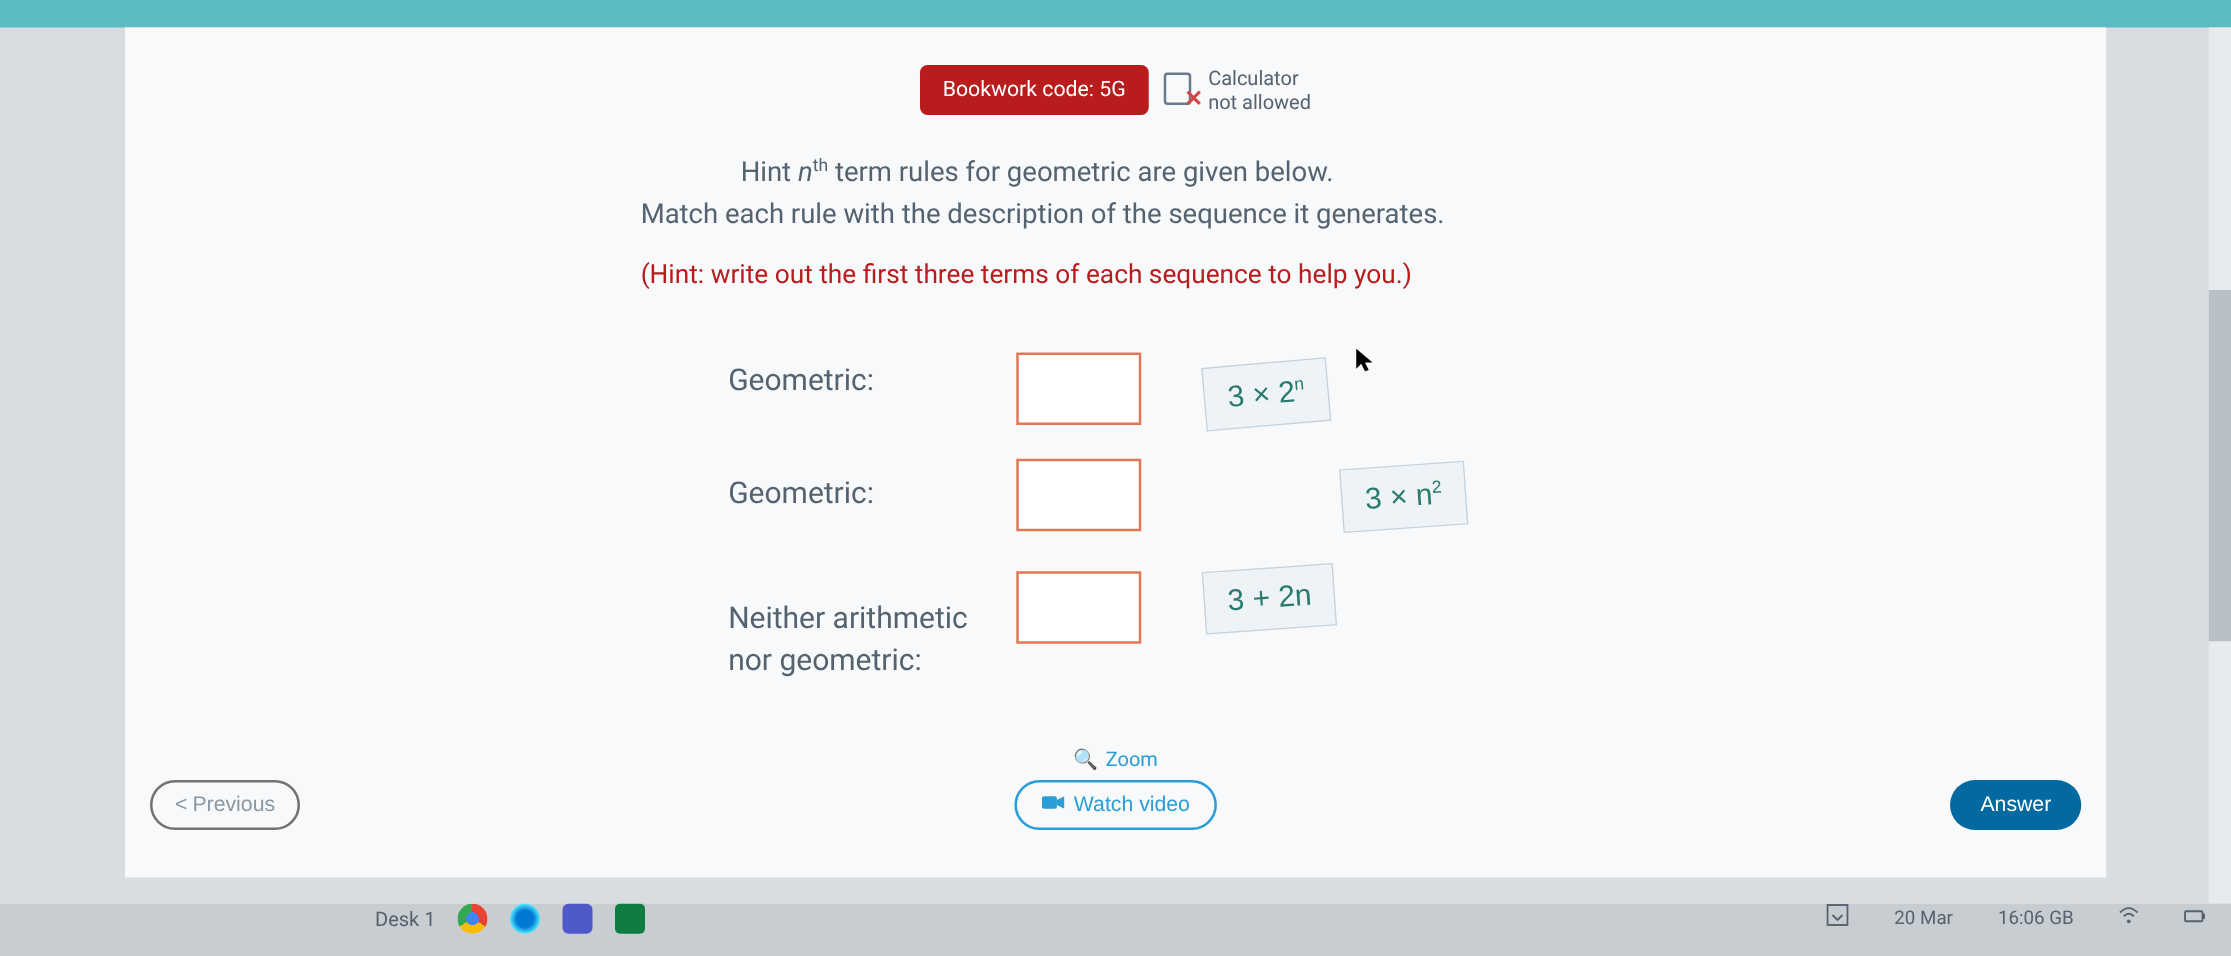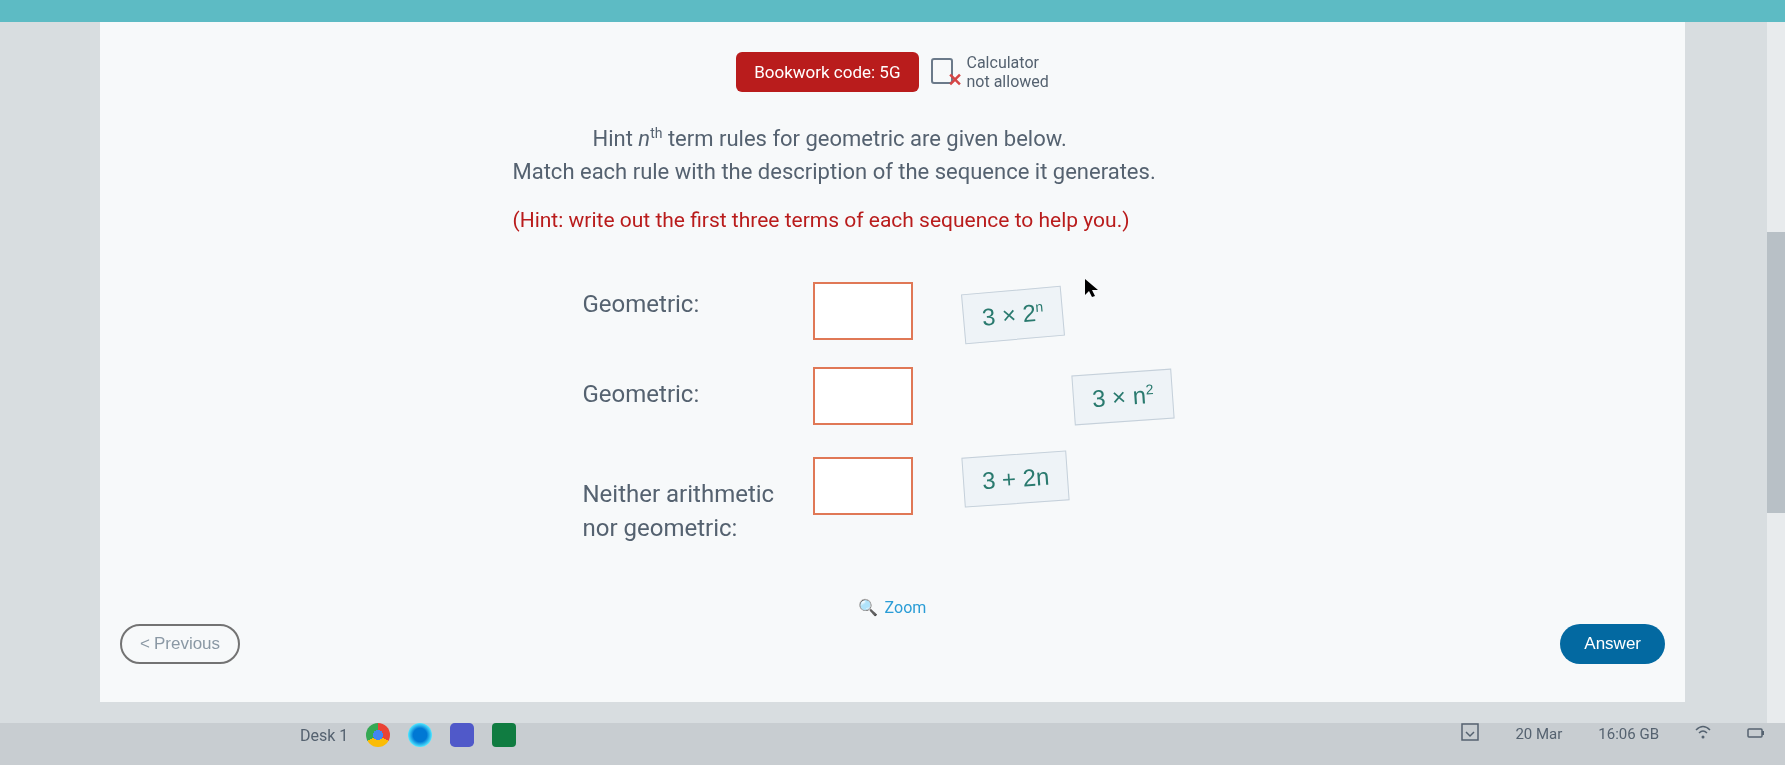--- a/index.html
+++ b/index.html
@@ -295,20 +295,29 @@
 
   <div class="zoom-link">
     <span>🔍</span>
     <span>Zoom</span>
   </div>
 
   <button class="prev-btn">
     <span style="margin-right:4px;">&lt;</span><span>Previous</span>
   </button>
 
+  <button class="watch-btn">
+    <span>
+      <svg width="18" height="14" viewBox="0 0 18 14">
+          <rect x="0" y="2" width="12" height="10" rx="2" fill="#2a9dd6"></rect>
+          <path d="M12 5 L18 2 L18 12 L12 9 Z" fill="#2a9dd6"></path>
+        </svg>
+    </span>
+    <span>Watch video</span>
+  </button>
 
   <button class="answer-btn">Answer</button>
 
 </div>
 
 <div class="scrollbar-right">
   <div class="scrollbar-thumb"></div>
 </div>
 
 <div class="taskbar">

